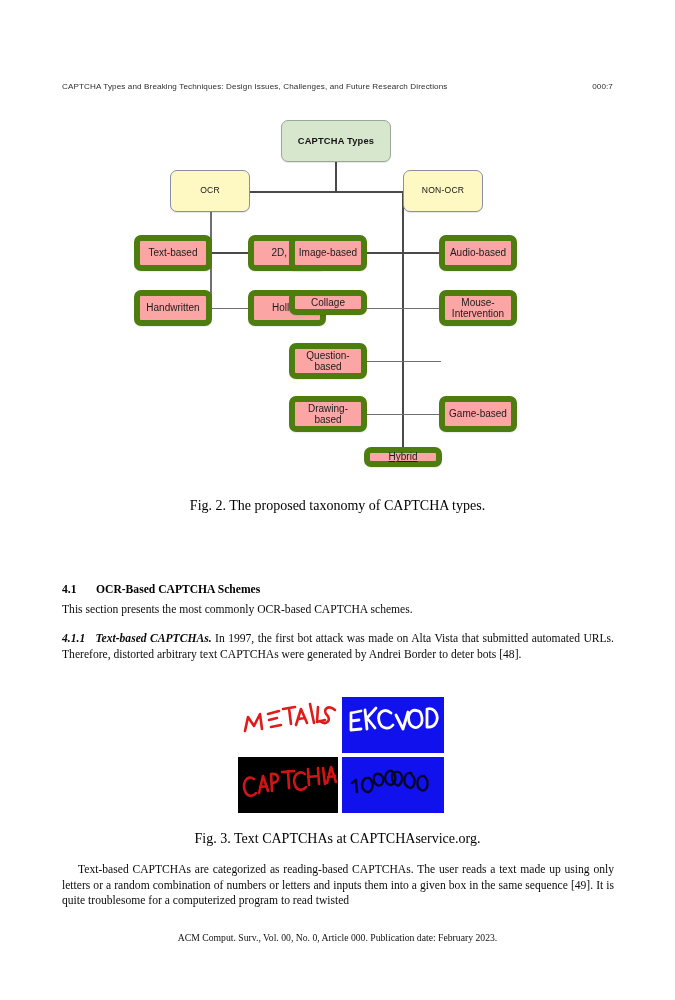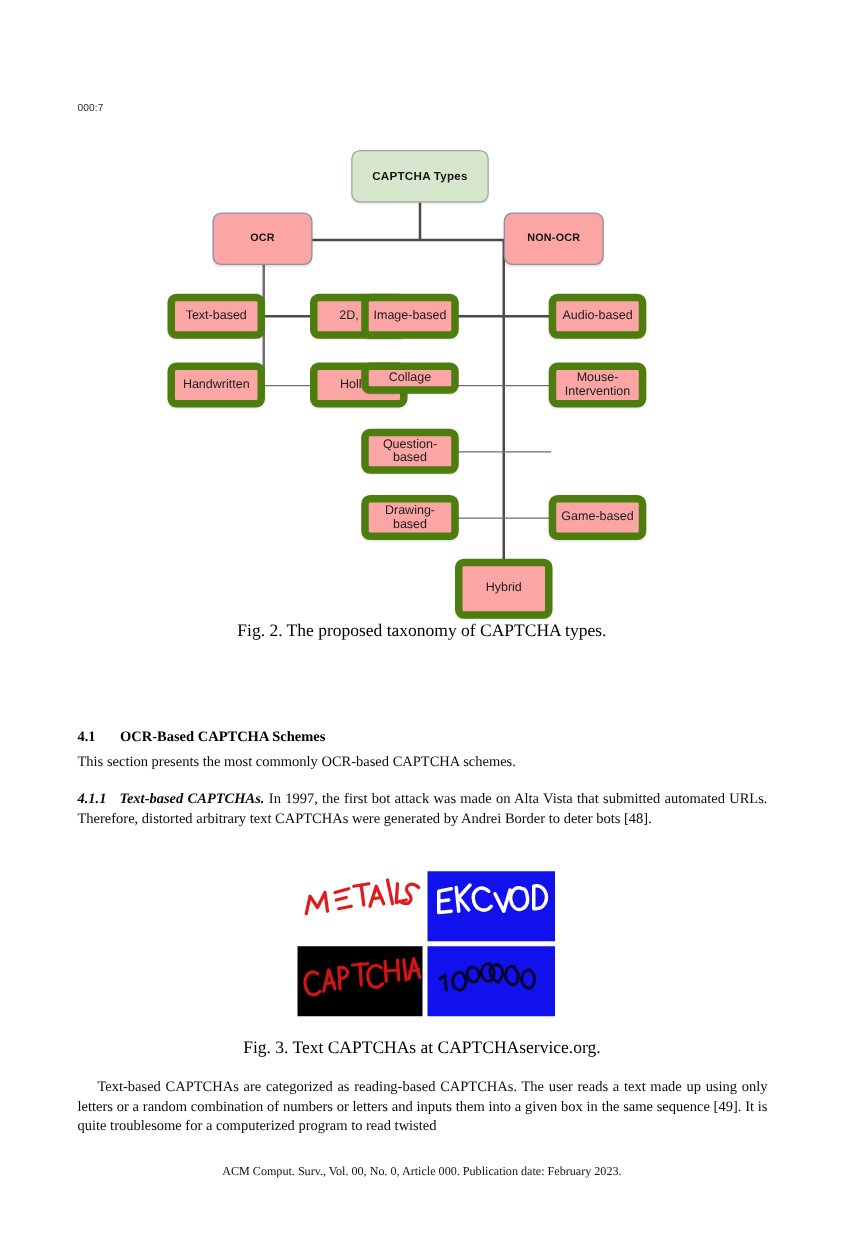--- a/index.html
+++ b/index.html
@@ -65,23 +65,23 @@
   .node.root {
     background: #d7e7cd;
     border: 1px solid #9aa79a;
     font-weight: bold;
     font-size: 9.3px;
     letter-spacing: 0.2px;
     color: #131313;
     box-shadow: 0 1px 1px rgba(0,0,0,0.10);
   }
   .node.branch {
-    background: #fca5a5;
+    background: #fef9c3;
     border: 1px solid #8d8da4;
-    font-weight: bold;
+    font-weight: normal;
     font-size: 8.6px;
     letter-spacing: 0.2px;
     color: #131313;
     box-shadow: 0 1px 1px rgba(0,0,0,0.10);
   }
   .node.leaf {
     background: #fca5a5;
     border: 6px solid #4d7c0f;
     font-size: 10px;
     color: #1b1b1b;
@@ -155,20 +155,21 @@
     font-size: 9.7px;
     color: #111;
   }
 </style>
 </head>
 <body>
 
 <div class="page">
 
   <div class="runhead">
+    <span class="rh-title">CAPTCHA Types and Breaking Techniques: Design Issues, Challenges, and Future Research Directions</span>
     <span class="rh-folio">000:7</span>
   </div>
 
   <div class="figure2">
     <div class="diagram">
 
       <div class="link" style="left:273px; top:50px; width:2px; height:30px;"></div>
       <div class="link" style="left:149px; top:79px; width:250px; height:2px;"></div>
 
       <div class="link thin" style="left:148px; top:80px; width:2px; height:125px;"></div>
@@ -220,21 +221,21 @@
       </div>
       <div class="node leaf" style="left:227px; top:231px; width:78px; height:36px;">
         <span>Question-based</span>
       </div>
       <div class="node leaf" style="left:227px; top:284px; width:78px; height:36px;">
         <span>Drawing-based</span>
       </div>
       <div class="node leaf" style="left:377px; top:284px; width:78px; height:36px;">
         <span>Game-based</span>
       </div>
-      <div class="node leaf" style="left:302px; top:335px; width:78px; height:48px;">
+      <div class="node leaf" style="left:302px; top:335px; width:78px; height:20px;text-decoration:underline;">
         <span>Hybrid</span>
       </div>
 
     </div>
   </div>
 
   <div class="fig-caption" id="fig2-caption">Fig. 2.  The proposed taxonomy of CAPTCHA types.</div>
 
 
   <div class="sec-head" style="top:583px;">

